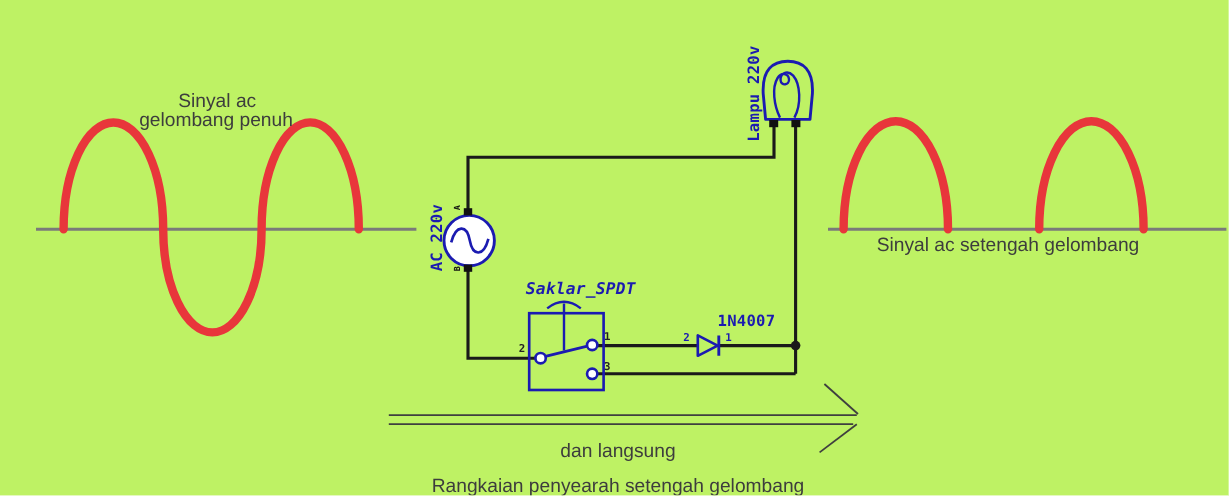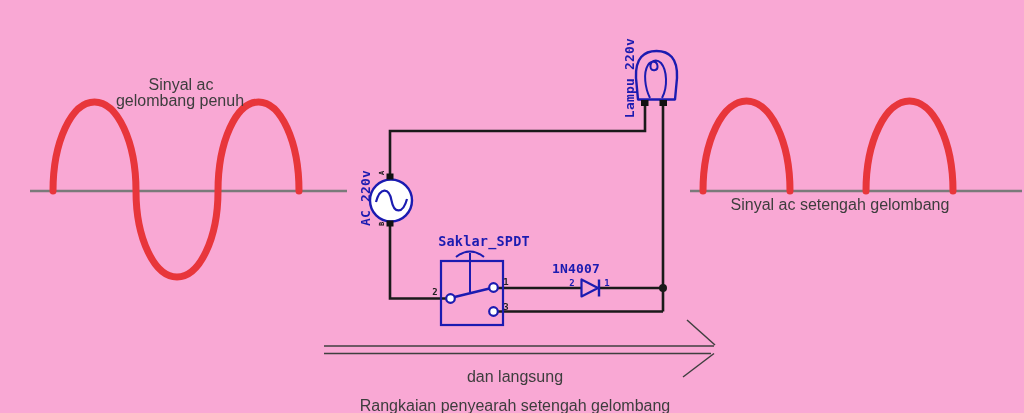--- a/index.html
+++ b/index.html
@@ -1,17 +1,17 @@
 <!DOCTYPE html>
 <html><head>
 <meta charset="utf-8">
 <style>
   html,body{margin:0;padding:0;background:#ffffff;}
   #stage{
-    position:relative;width:1024px;height:413px;background:#f9a8d4;overflow:hidden;
+    position:relative;width:1024px;height:413px;background:#bef264;overflow:hidden;
     font-family:"Liberation Sans", sans-serif;
   }
   .lbl{
     position:absolute;transform:translate(-50%,-50%);
     white-space:nowrap;color:#3d3d3d;font-size:16px;line-height:1;
   }
   .cad{
     font-family:"DejaVu Sans Mono", monospace;font-weight:bold;
     color:#1b1bb1;font-size:13px;letter-spacing:0.2px;
   }
@@ -98,24 +98,24 @@
   <div class="lbl" style="left:180px;top:101px;">gelombang penuh</div>
 
   <div class="lbl" style="left:840px;top:205px;">Sinyal ac setengah gelombang</div>
 
   <div class="lbl cad cad-vert" style="left:365px;top:198px;">AC 220v</div>
   <div class="term" style="left:382px;top:173px;">A</div>
   <div class="term" style="left:382px;top:224px;">B</div>
 
   <div class="lbl cad cad-vert" style="left:629px;top:78px;">Lampu 220v</div>
 
-  <div class="lbl cad" style="left:484px;top:242px;font-size:13.5px;">Saklar_SPDT</div>
+  <div class="lbl cad" style="left:484px;top:242px;font-size:13.5px;font-style:italic;">Saklar_SPDT</div>
   <div class="pin" style="left:435px;top:292px;">2</div>
   <div class="pin" style="left:506px;top:282px;">1</div>
   <div class="pin" style="left:506px;top:307px;">3</div>
 
-  <div class="lbl cad" style="left:576px;top:268px;">1N4007</div>
+  <div class="lbl cad" style="left:622px;top:268px;">1N4007</div>
   <div class="pin pin-blue" style="left:572px;top:283px;">2</div>
   <div class="pin pin-blue" style="left:607px;top:283px;">1</div>
 
   <div class="lbl" style="left:515px;top:371px;margin-top:35px;">Rangkaian penyearah setengah gelombang</div>
   <div class="lbl" style="left:515px;top:377px;">dan langsung</div>
 </div>
 
 </body></html>

